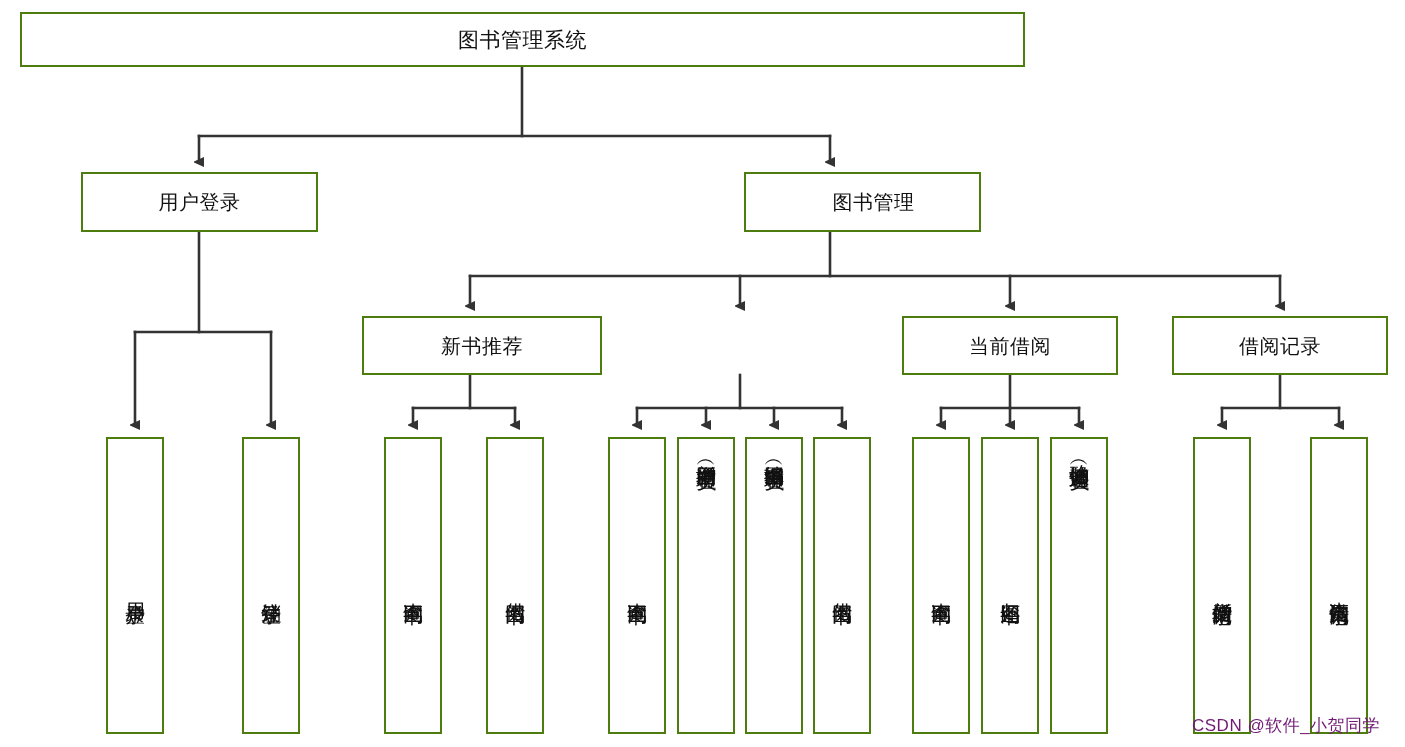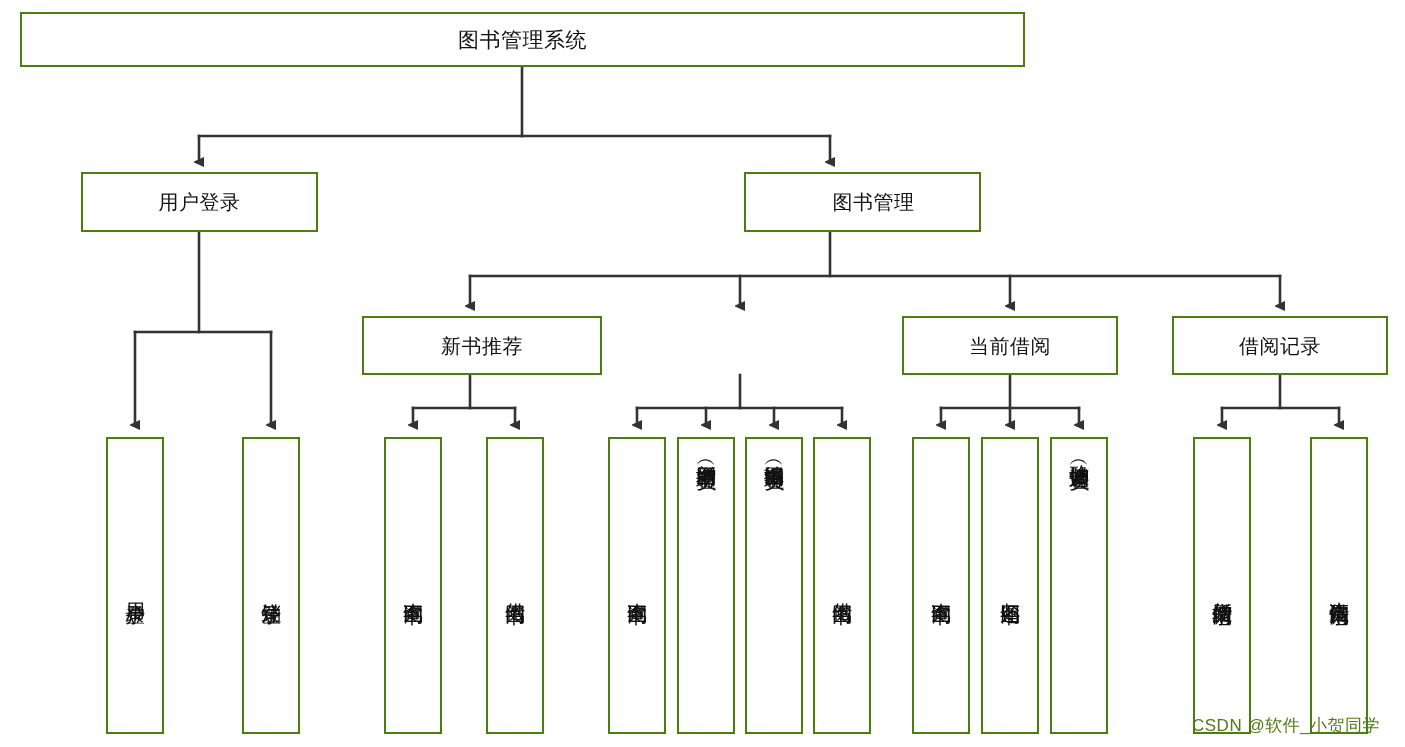--- a/index.html
+++ b/index.html
@@ -71,21 +71,21 @@
     display: flex;
     align-items: flex-start;
     justify-content: center;
   }
   
   .leaf.vc .leaf-wrap { align-items: center; }
   .leaf.vt .leaf-wrap { align-items: flex-start; padding-top: 4px; }
   .watermark {
     position: absolute;
     font-size: 17px;
-    color: #4d7c0f;
+    color: #701a75;
     white-space: nowrap;
     z-index: 3;
     letter-spacing: 0.5px;
   }
 </style>
 </head>
 <body>
 
 <div id="canvas">
 

